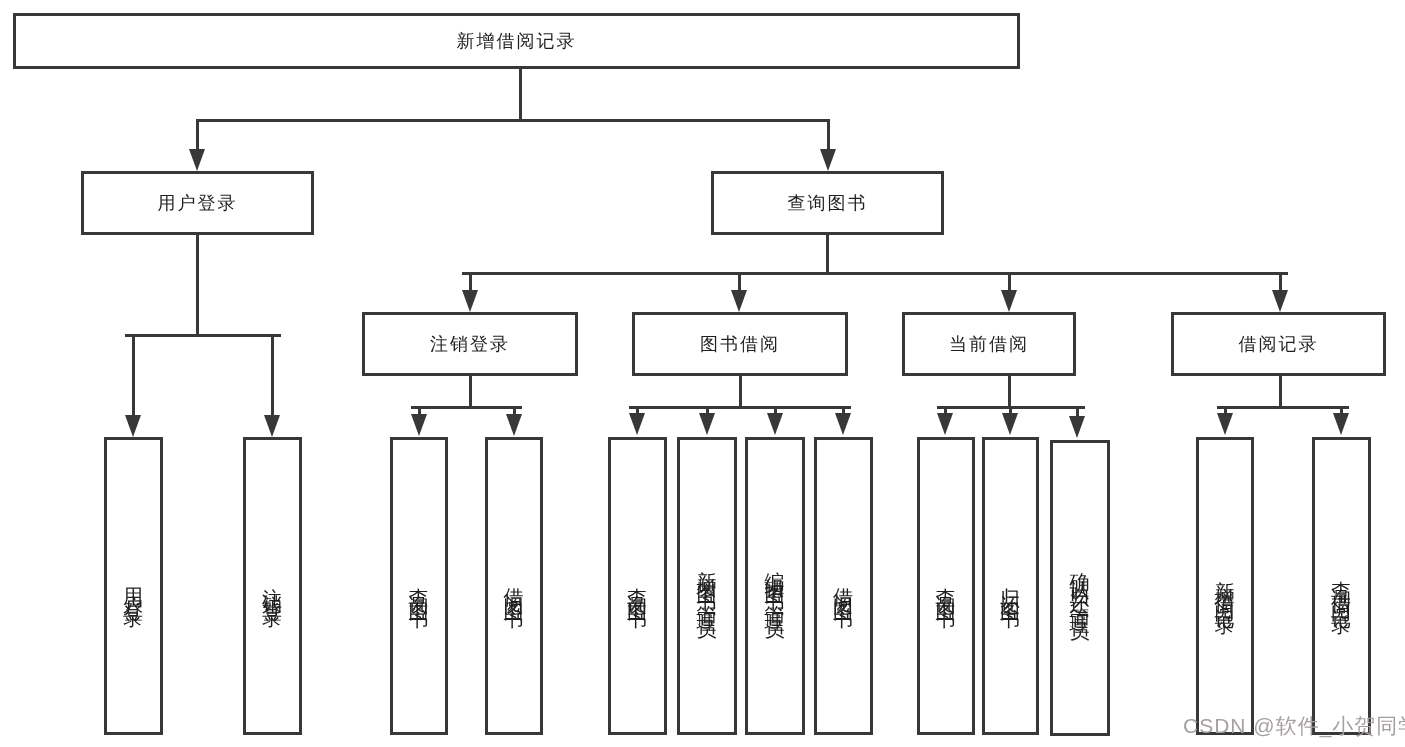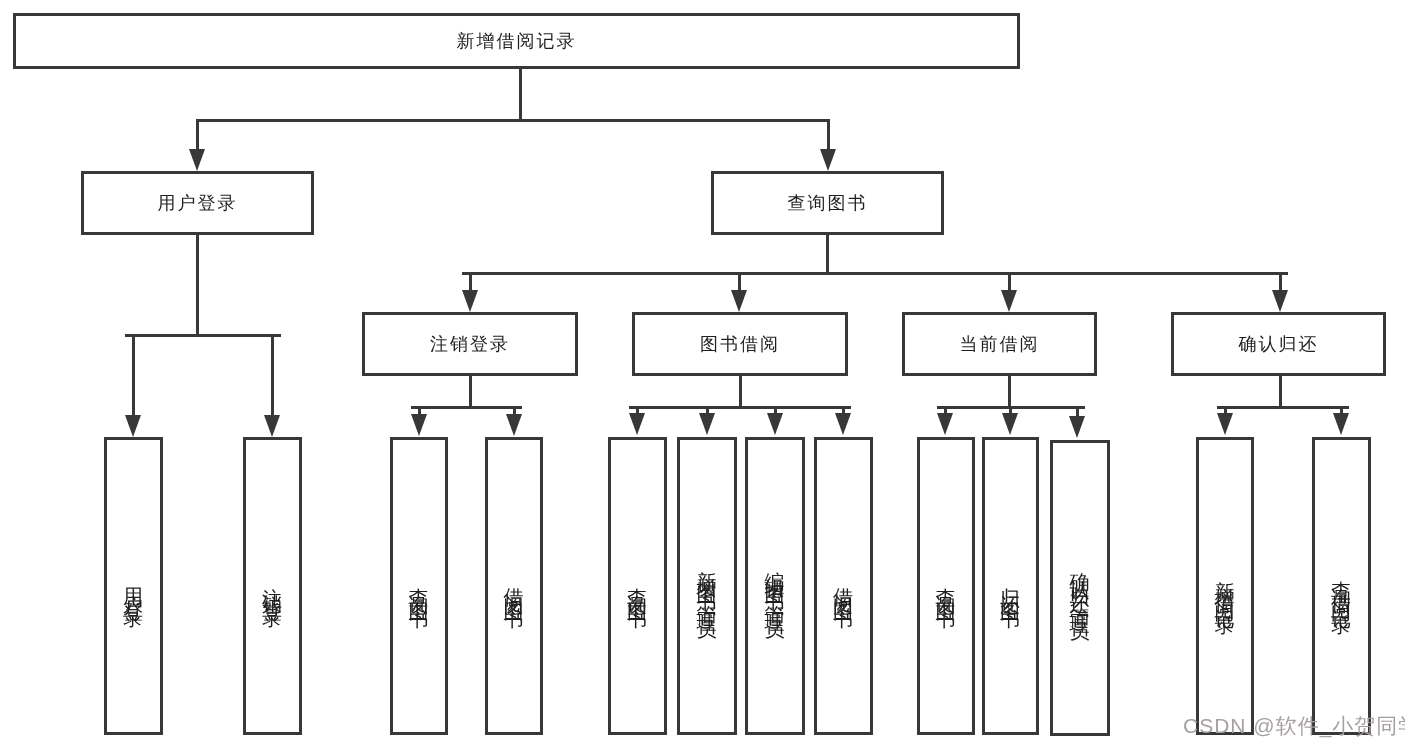--- a/index.html
+++ b/index.html
@@ -97,25 +97,25 @@
   <div class="ah" style="left:1001px;top:290px;"></div>
   <div class="vl" style="left:1279px;top:272px;height:20px;"></div>
   <div class="ah" style="left:1272px;top:290px;"></div>
 
   <div class="box" style="left:362px;top:312px;width:216px;height:64px;">
     <span>注销登录</span>
   </div>
   <div class="box" style="left:632px;top:312px;width:216px;height:64px;">
     <span>图书借阅</span>
   </div>
-  <div class="box" style="left:902px;top:312px;width:195px;height:64px;">
+  <div class="box" style="left:902px;top:312px;width:174px;height:64px;">
     <span>当前借阅</span>
   </div>
   <div class="box" style="left:1171px;top:312px;width:215px;height:64px;">
-    <span>确认归还</span>
+    <span>借阅记录</span>
   </div>
 
   <div class="vl" style="left:469px;top:376px;height:30px;"></div>
   <div class="hl" style="left:411px;top:406px;width:111px;"></div>
   <div class="vl" style="left:418px;top:406px;height:12px;"></div>
   <div class="ah" style="left:411px;top:414px;"></div>
   <div class="vl" style="left:513px;top:406px;height:12px;"></div>
   <div class="ah" style="left:506px;top:414px;"></div>
 
   <div class="vl" style="left:739px;top:376px;height:30px;"></div>

